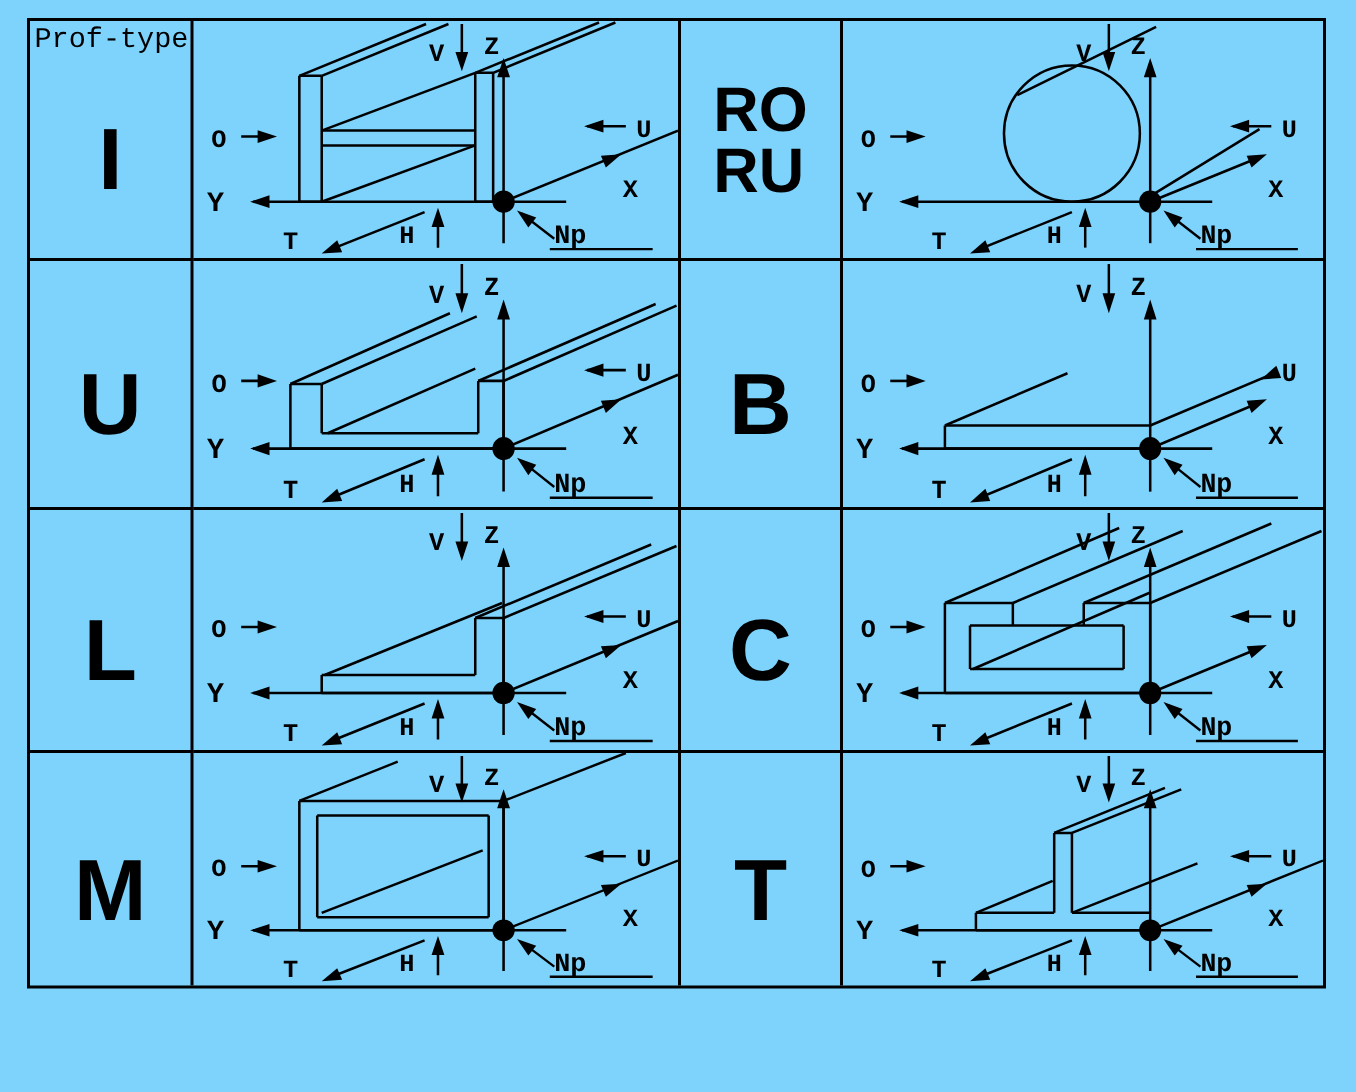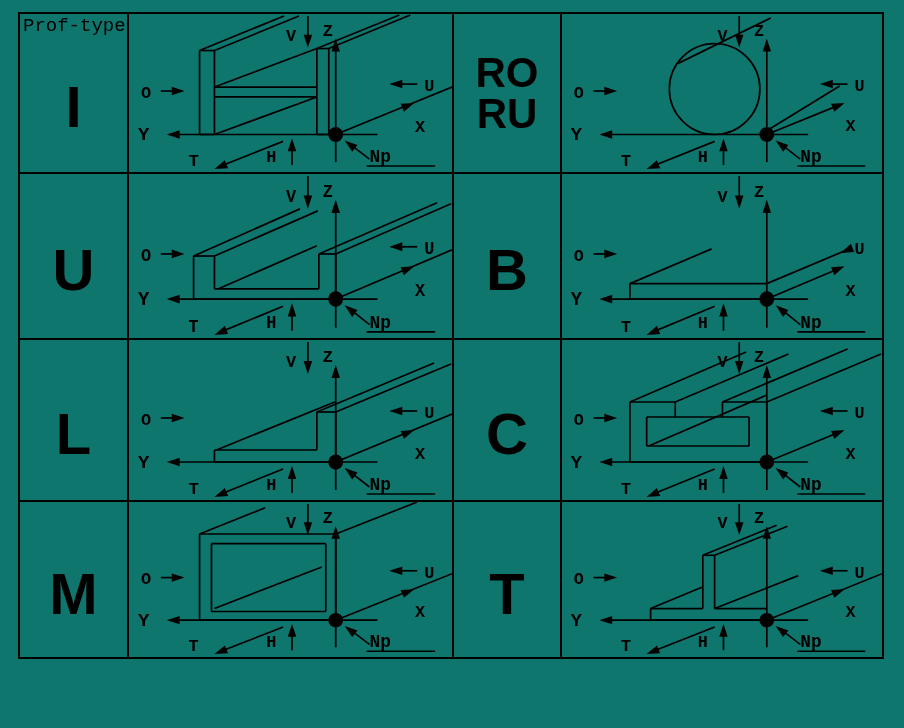--- a/index.html
+++ b/index.html
@@ -1,29 +1,29 @@
 <!DOCTYPE html>
 <html><head>
 <meta charset="utf-8">
 <style>
   html,body{margin:0;padding:0;background:#ffffff;}
-  #page{position:relative;width:904px;height:728px;background:#0f766e;overflow:hidden;
+  #page{position:relative;width:904px;height:728px;background:#7dd3fc;overflow:hidden;
         font-family:"Liberation Mono","DejaVu Sans Mono",monospace;color:#000;}
   #grid{position:absolute;left:18px;top:12px;width:866px;height:647px;
         border:2px solid #000;box-sizing:border-box;display:grid;
         grid-template-columns:109px 325px 108px 1fr;
         grid-template-rows:160px 166px 162px 1fr;}
   .cell{position:relative;box-sizing:border-box;border-right:2px solid #000;border-bottom:2px solid #000;overflow:hidden;}
   .cell.c-last{border-right:none;}
   .cell.r-last{border-bottom:none;}
   .label-cell{display:flex;align-items:center;justify-content:center;}
   .prof-type{position:absolute;left:3px;top:1px;font-size:19px;letter-spacing:0px;white-space:nowrap;}
   .letter{font-family:"Liberation Sans","DejaVu Sans",sans-serif;font-weight:bold;
           font-size:58px;line-height:1;transform:translateY(14px);}
-  .letter.two-line{font-size:42px;line-height:0.98;text-align:center;transform:none;}
+  .letter.two-line{font-size:42px;line-height:0.98;text-align:left;transform:none;}
   .panel{position:absolute;left:0;top:0;width:100%;height:100%;display:block;}
   #legend{position:absolute;left:30px;top:680px;font-size:15.5px;line-height:22px;white-space:pre;}
 </style>
 </head>
 <body>
 
 <div id="page">
   <div id="grid">
 
     <div class="cell label-cell">

